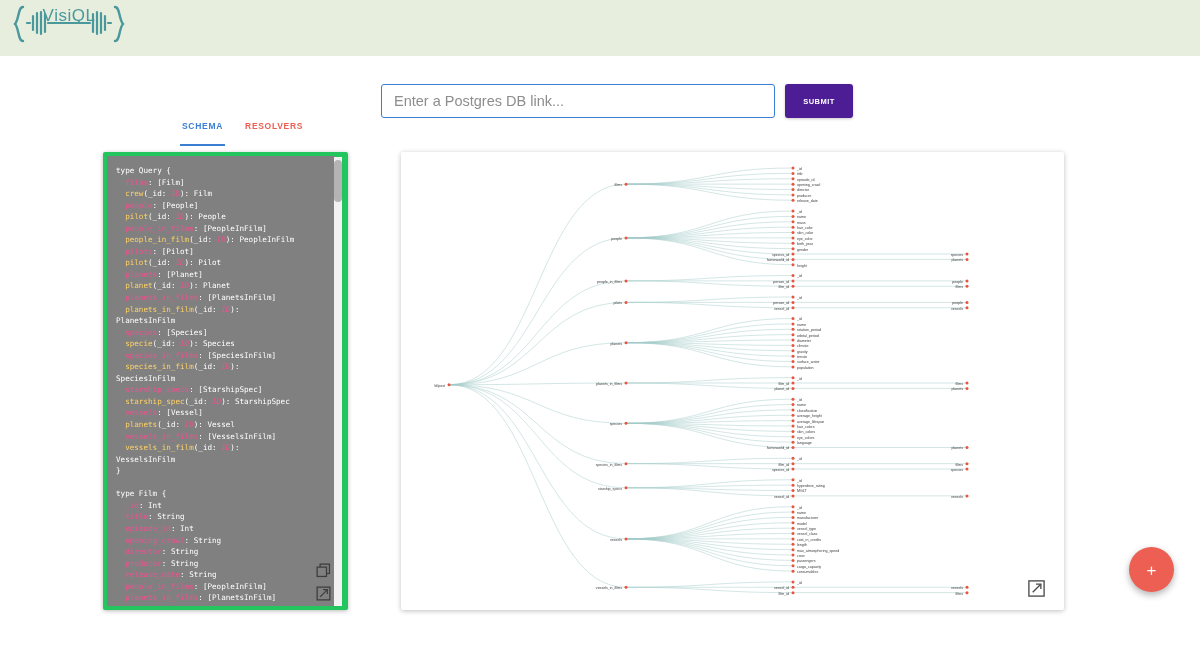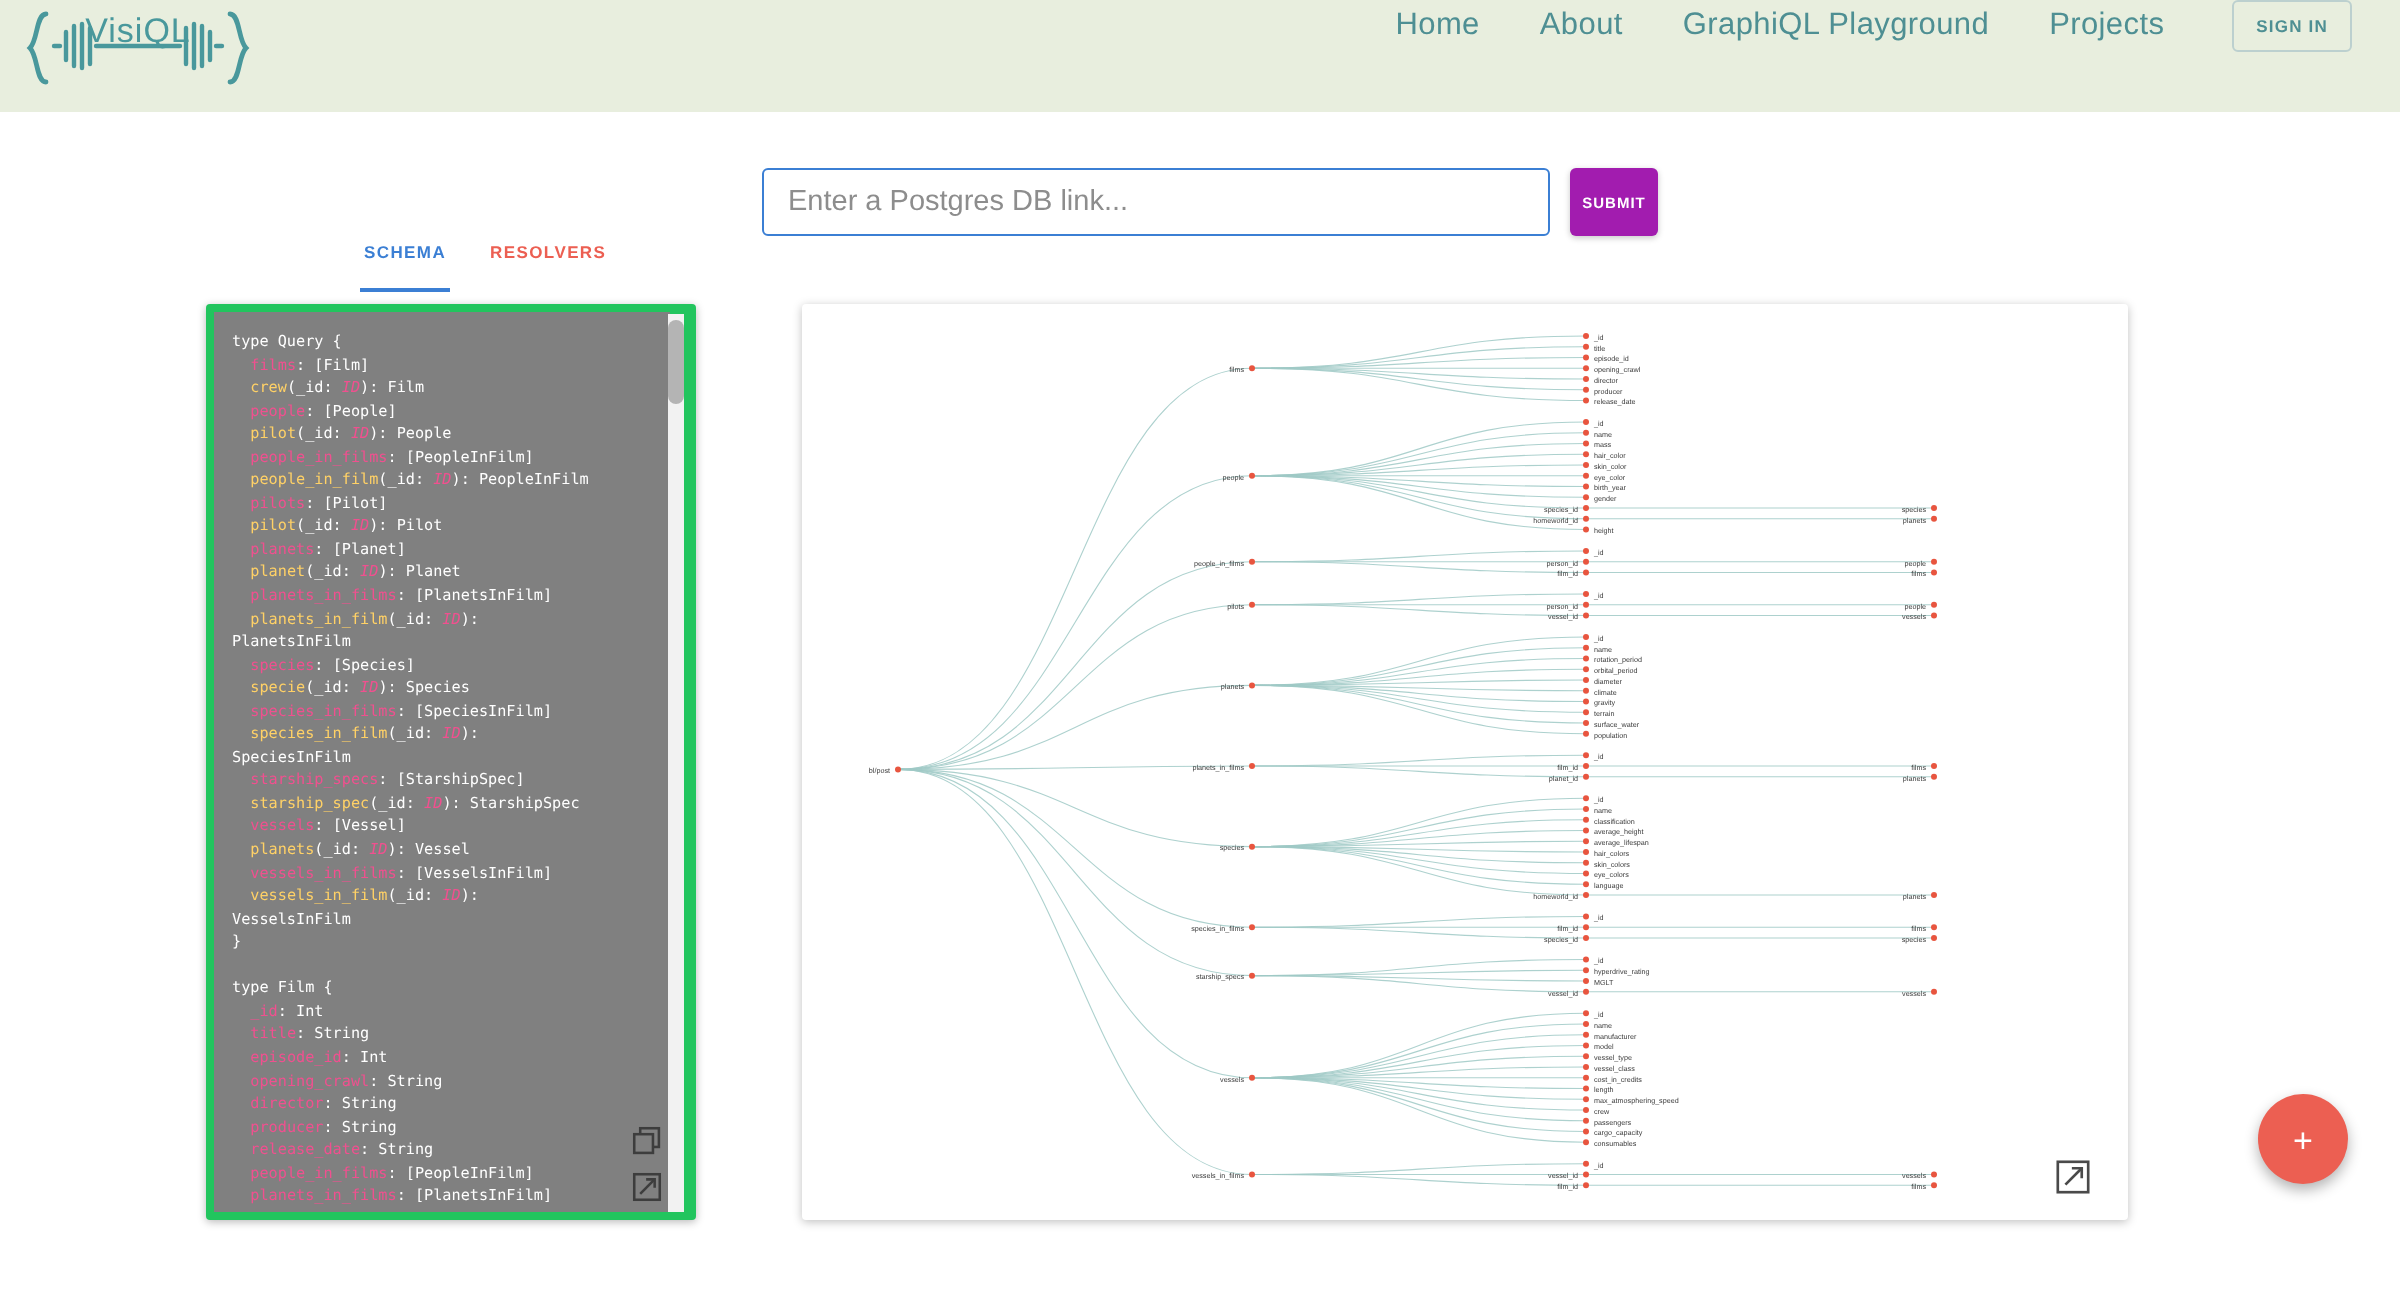--- a/index.html
+++ b/index.html
@@ -40,22 +40,22 @@
   }
   .search-input {
     width:394px; height:34px;
     border:1px solid #3b7fd4; border-radius:3px;
     padding:0 12px; font-size:14.5px; color:#333;
     font-family:"Liberation Sans", sans-serif; outline:none;
     background:#fff;
   }
   .search-input::placeholder { color:#8d8d8d; }
   .submit-btn {
-    background:#a21caf; color:#fff; border:none; border-radius:3px;
-    width:44px; height:34px; font-size:7.5px; font-weight:bold;
+    background:#4c1d95; color:#fff; border:none; border-radius:3px;
+    width:68px; height:34px; font-size:7.5px; font-weight:bold;
     letter-spacing:.5px; cursor:pointer;
     box-shadow:0 1px 3px rgba(0,0,0,.22);
     font-family:"Liberation Sans", sans-serif;
   }
 
   
   .tabs {
     position:absolute; left:182px; top:121px;
     display:flex; gap:22px; align-items:flex-start;
   }
@@ -153,27 +153,20 @@
         <line x1="83" y1="13" x2="83" y2="31"></line>
         <line x1="87" y1="11" x2="87" y2="33"></line>
         <line x1="91" y1="12" x2="91" y2="32"></line>
         <line x1="95" y1="15" x2="95" y2="29"></line>
         <line x1="98" y1="22" x2="101" y2="22"></line>
       </g>
       <text x="59" y="20" text-anchor="middle" font-family="Liberation Sans, sans-serif" font-size="17" fill="#49989c" letter-spacing="0.5">VisiQL</text>
     </svg>
   </div>
 
-  <div class="nav">
-    <a class="nav-link">Home</a>
-    <a class="nav-link">About</a>
-    <a class="nav-link">GraphiQL Playground</a>
-    <a class="nav-link">Projects</a>
-    <button class="signin-btn">SIGN IN</button>
-  </div>
 </div>
 
 <div class="searchrow">
   <input class="search-input" type="text" placeholder="Enter a Postgres DB link..." style="">
   <button class="submit-btn">SUBMIT</button>
 </div>
 
 <div class="tabs">
   <div class="tab schema">SCHEMA</div>
   <div class="tab resolvers">RESOLVERS</div>

